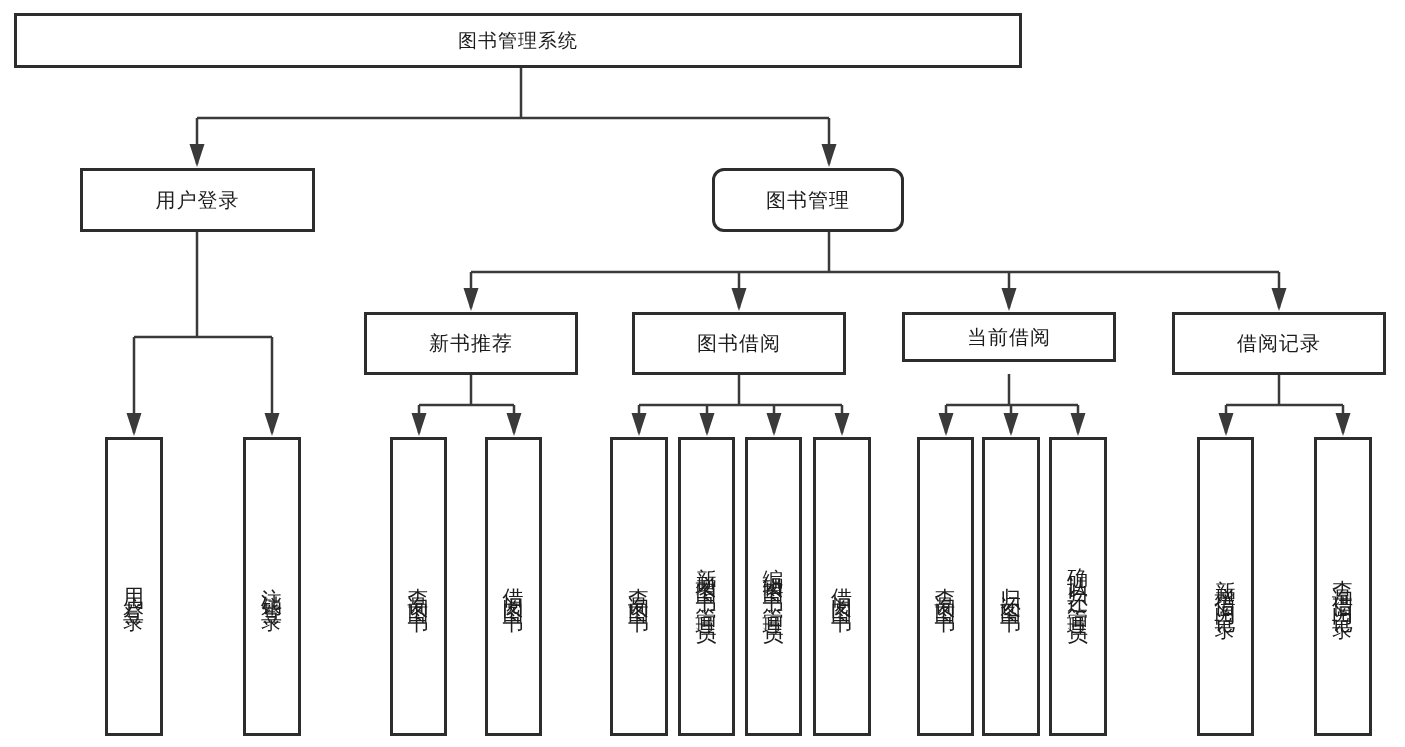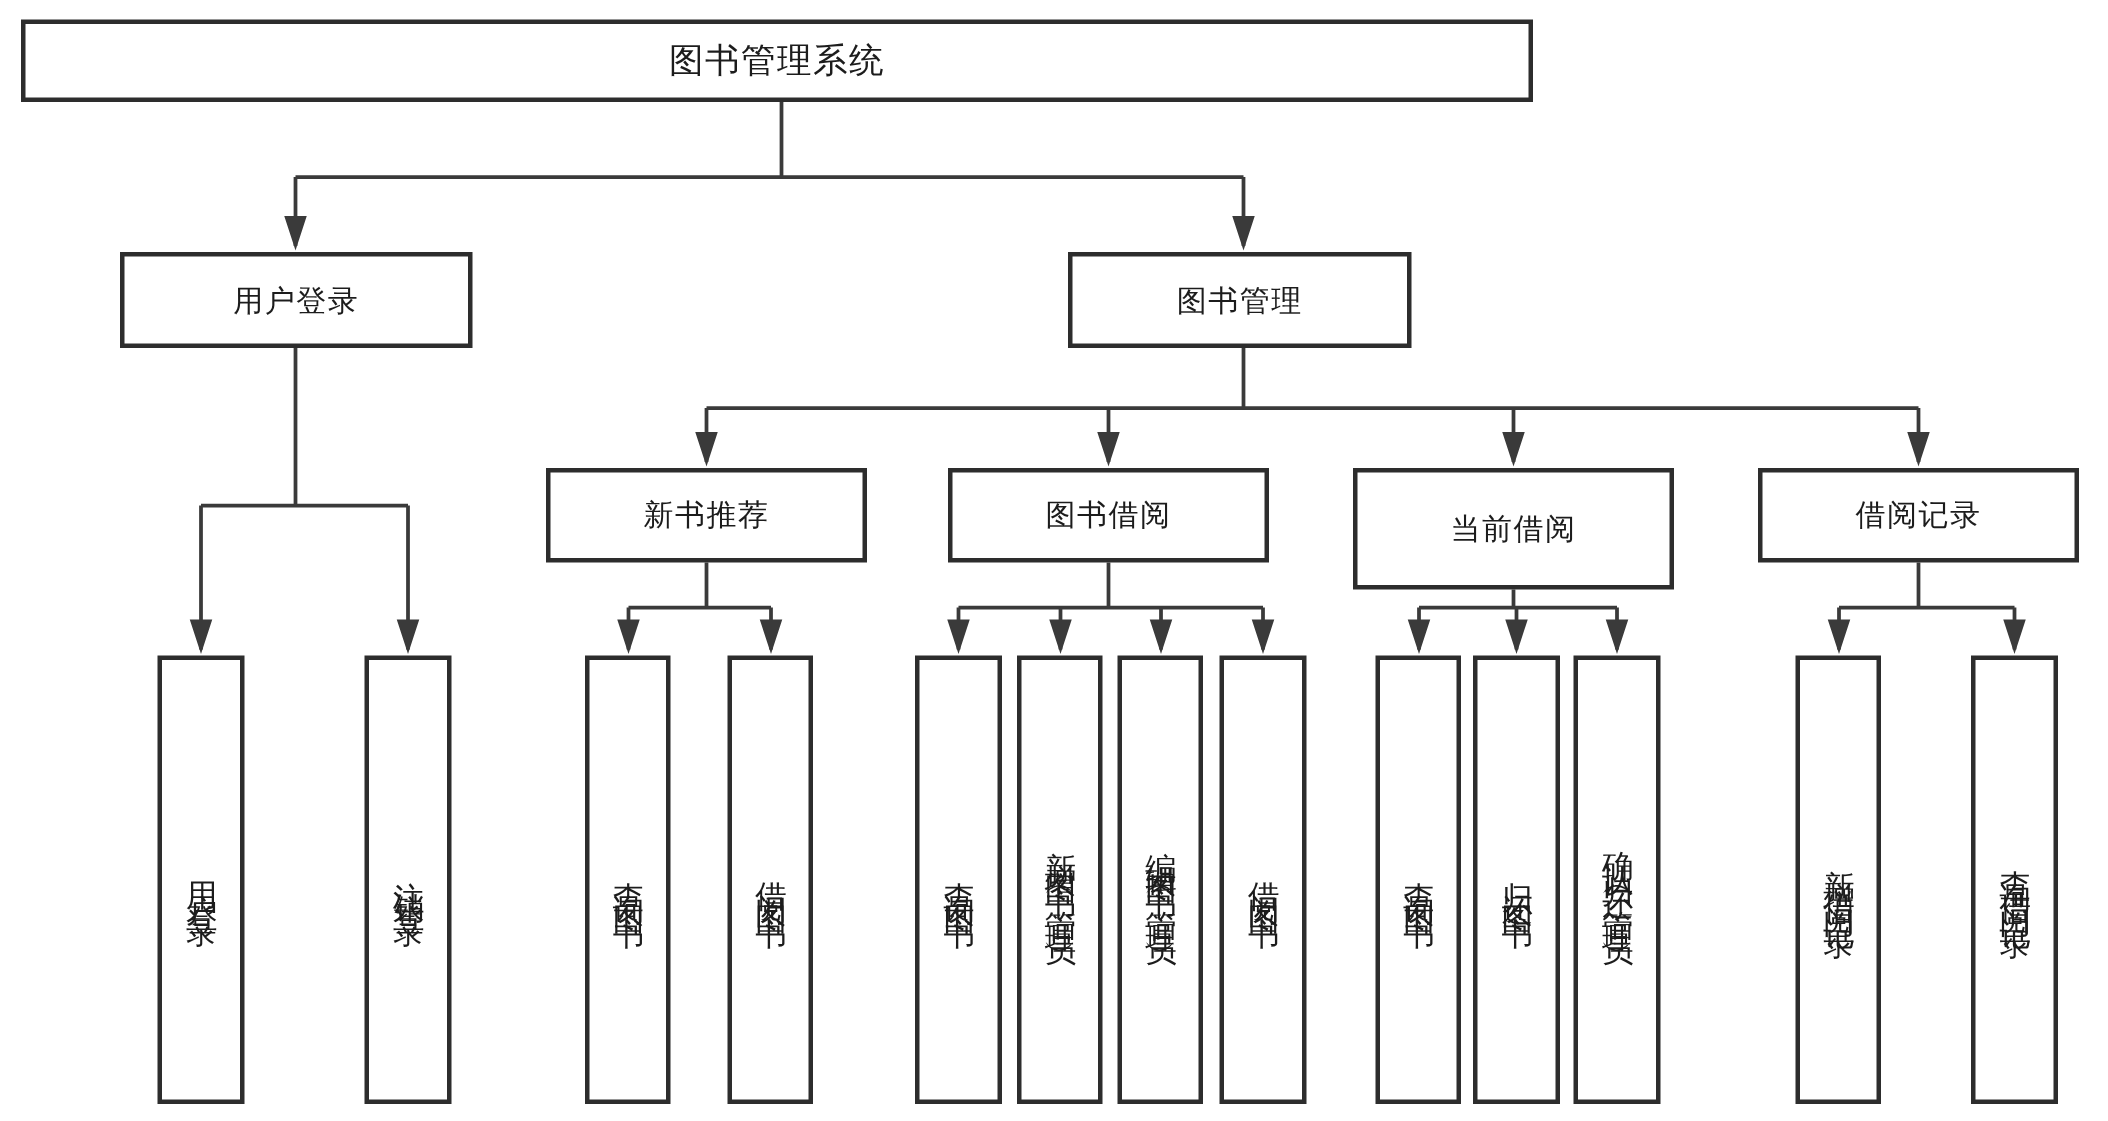--- a/index.html
+++ b/index.html
@@ -21,21 +21,21 @@
     position: absolute;
     box-sizing: border-box;
     background: #ffffff;
     border: 3px solid #2d2d2d;
     display: flex;
     align-items: center;
     justify-content: center;
     color: #1c1c1c;
     z-index: 1;
   }
-  .node.root  { font-size: 23px; letter-spacing: 1px; }
+  .node.root  { font-size: 19px; letter-spacing: 1px; }
   .node.hnode { font-size: 20px; letter-spacing: 1px; }
   .node.vnode { font-size: 21px; }
   .vlabel {
     writing-mode: vertical-rl;
     text-orientation: mixed;
     letter-spacing: 8px;
     line-height: 1.1;
     white-space: nowrap;
   }
   .watermark {
@@ -77,31 +77,31 @@
       M1218.5 413 L1233.5 413 L1226 436 Z  M1335.5 413 L1350.5 413 L1343 436 Z"></path>
   </svg>
 
   <div class="node root" style="left:14px; top:13px; width:1008px; height:55px;">
     <span>图书管理系统</span>
   </div>
 
   <div class="node hnode" style="left:80px; top:168px; width:235px; height:64px;">
     <span>用户登录</span>
   </div>
-  <div class="node hnode" style="left:712px; top:168px; width:229px; height:64px;">
+  <div class="node hnode" style="left:712px; top:168px; width:192px; height:64px;border-radius:12px;">
     <span>图书管理</span>
   </div>
 
   <div class="node hnode" style="left:632px; top:312px; width:214px; height:63px;">
     <span>图书借阅</span>
   </div>
   <div class="node hnode" style="left:364px; top:312px; width:214px; height:63px;">
     <span>新书推荐</span>
   </div>
-  <div class="node hnode" style="left:902px; top:312px; width:214px; height:81px;">
+  <div class="node hnode" style="left:902px; top:312px; width:214px; height:50px;">
     <span>当前借阅</span>
   </div>
   <div class="node hnode" style="left:1172px; top:312px; width:214px; height:63px;">
     <span>借阅记录</span>
   </div>
 
   <div class="node vnode" style="left:105px; top:437px; width:58px; height:299px;">
     <span class="vlabel">用户登录</span>
   </div>
   <div class="node vnode" style="left:243px; top:437px; width:58px; height:299px;">

